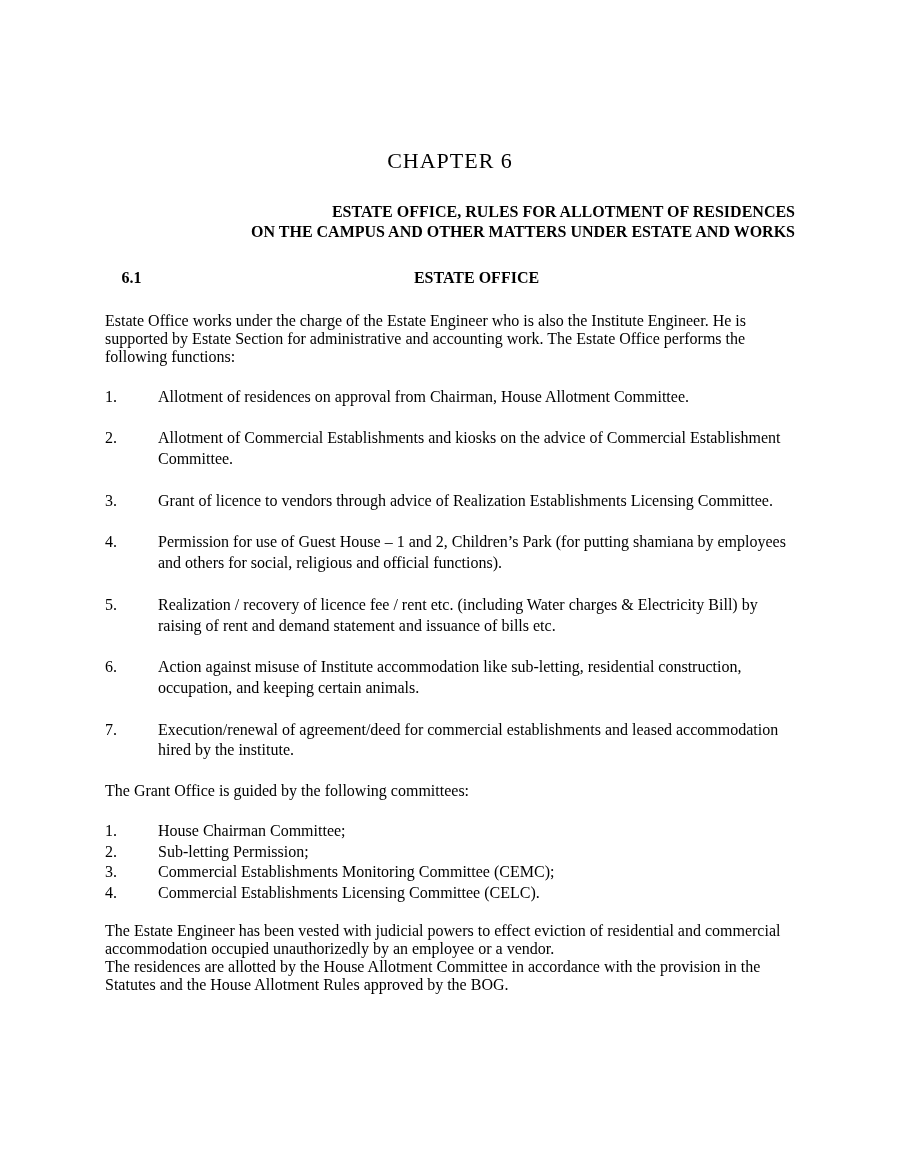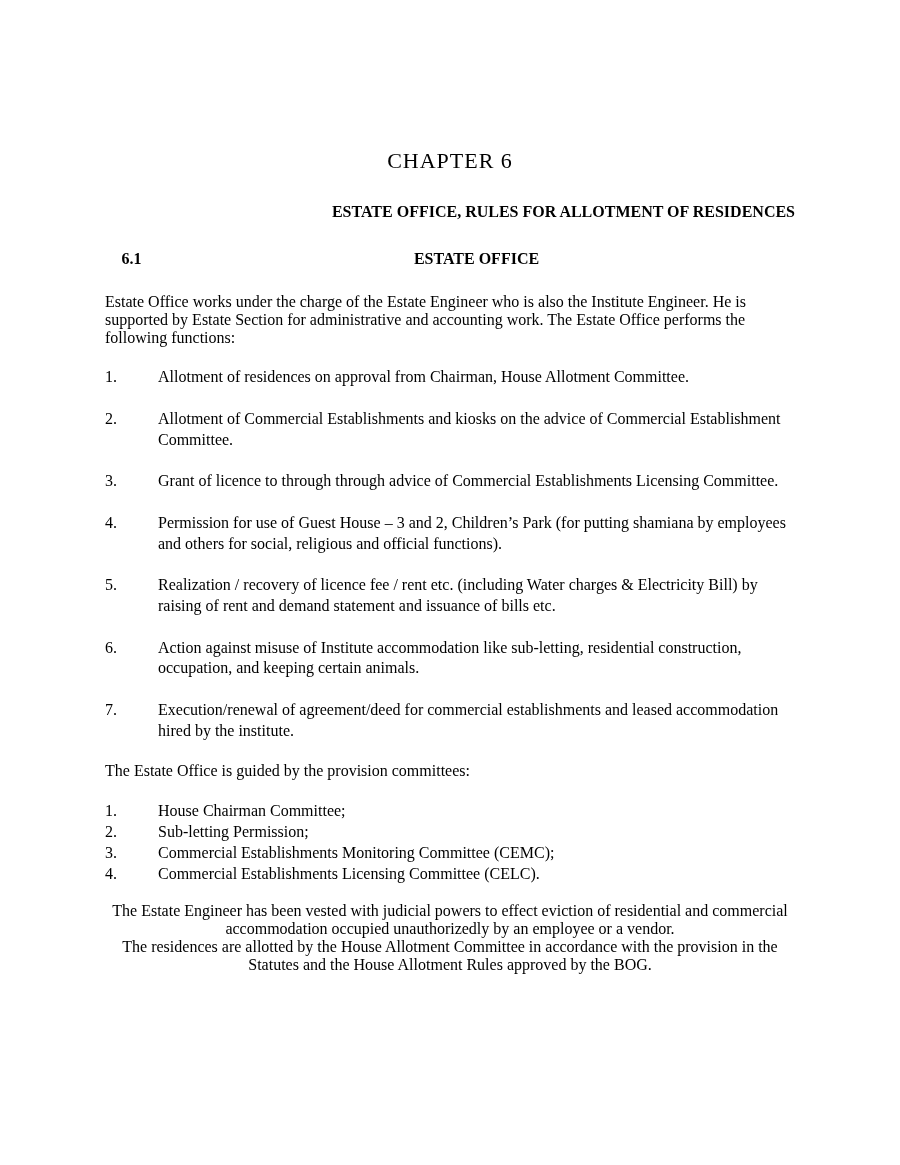--- a/index.html
+++ b/index.html
@@ -41,21 +41,21 @@
     font-weight: bold;
     font-size: 16px;
     margin-bottom: 25px;
     text-align: center;
   }
   .para {
     font-size: 16px;
     line-height: 18px;
     margin-bottom: 20.8px;
   }
-  .para.tight { margin-bottom: 0; text-align: center; }
+  .para.tight { margin-bottom: 0; }
   .list { margin: 0; }
   .list-item {
     display: grid;
     grid-template-columns: 53px 1fr;
     font-size: 16px;
     line-height: 20.8px;
     margin-bottom: 20.8px;
   }
   .list-item.compact { margin-bottom: 0; }
   .committee-block { margin-bottom: 18px; }
@@ -64,61 +64,62 @@
 </head>
 <body>
 
 <div class="page">
   <div class="content">
 
     <div class="chapter-title">CHAPTER 6</div>
 
     <div class="doc-subtitle">
       <div>ESTATE OFFICE, RULES FOR ALLOTMENT OF RESIDENCES</div>
+      <div>ON THE CAMPUS AND OTHER MATTERS UNDER ESTATE AND WORKS</div>
     </div>
 
     <div class="section-heading">
       <span>6.1</span>
       <span>ESTATE OFFICE</span>
     </div>
 
     <p class="para">Estate Office works under the charge of the Estate Engineer who is also the Institute Engineer. He is supported by Estate Section for administrative and accounting work. The Estate Office performs the following functions:</p>
 
     <div class="list">
       <div class="list-item">
         <span>1.</span>
         <span>Allotment of residences on approval from Chairman, House Allotment Committee.</span>
       </div>
       <div class="list-item">
         <span>2.</span>
         <span>Allotment of Commercial Establishments and kiosks on the advice of Commercial Establishment Committee.</span>
       </div>
       <div class="list-item">
         <span>3.</span>
-        <span>Grant of licence to through through advice of Commercial Establishments Licensing Committee.</span>
+        <span>Grant of licence to vendors through advice of Realization Establishments Licensing Committee.</span>
       </div>
       <div class="list-item">
         <span>4.</span>
-        <span>Permission for use of Guest House – 3 and 2, Children’s Park (for putting shamiana by employees and others for social, religious and official functions).</span>
+        <span>Permission for use of Guest House – 1 and 2, Children’s Park (for putting shamiana by employees and others for social, religious and official functions).</span>
       </div>
       <div class="list-item">
         <span>5.</span>
         <span>Realization / recovery of licence fee / rent etc. (including Water charges &amp; Electricity Bill) by raising of rent and demand statement and issuance of bills etc.</span>
       </div>
       <div class="list-item">
         <span>6.</span>
         <span>Action against misuse of Institute accommodation like sub-letting, residential construction, occupation, and keeping certain animals.</span>
       </div>
       <div class="list-item">
         <span>7.</span>
         <span>Execution/renewal of agreement/deed for commercial establishments and leased accommodation hired by the institute.</span>
       </div>
     </div>
 
-    <p class="para">The Estate Office is guided by the provision committees:</p>
+    <p class="para">The Grant Office is guided by the following committees:</p>
 
     <div class="list committee-block">
       <div class="list-item compact">
         <span>1.</span>
         <span>House Chairman Committee;</span>
       </div>
       <div class="list-item compact">
         <span>2.</span>
         <span>Sub-letting Permission;</span>
       </div>

